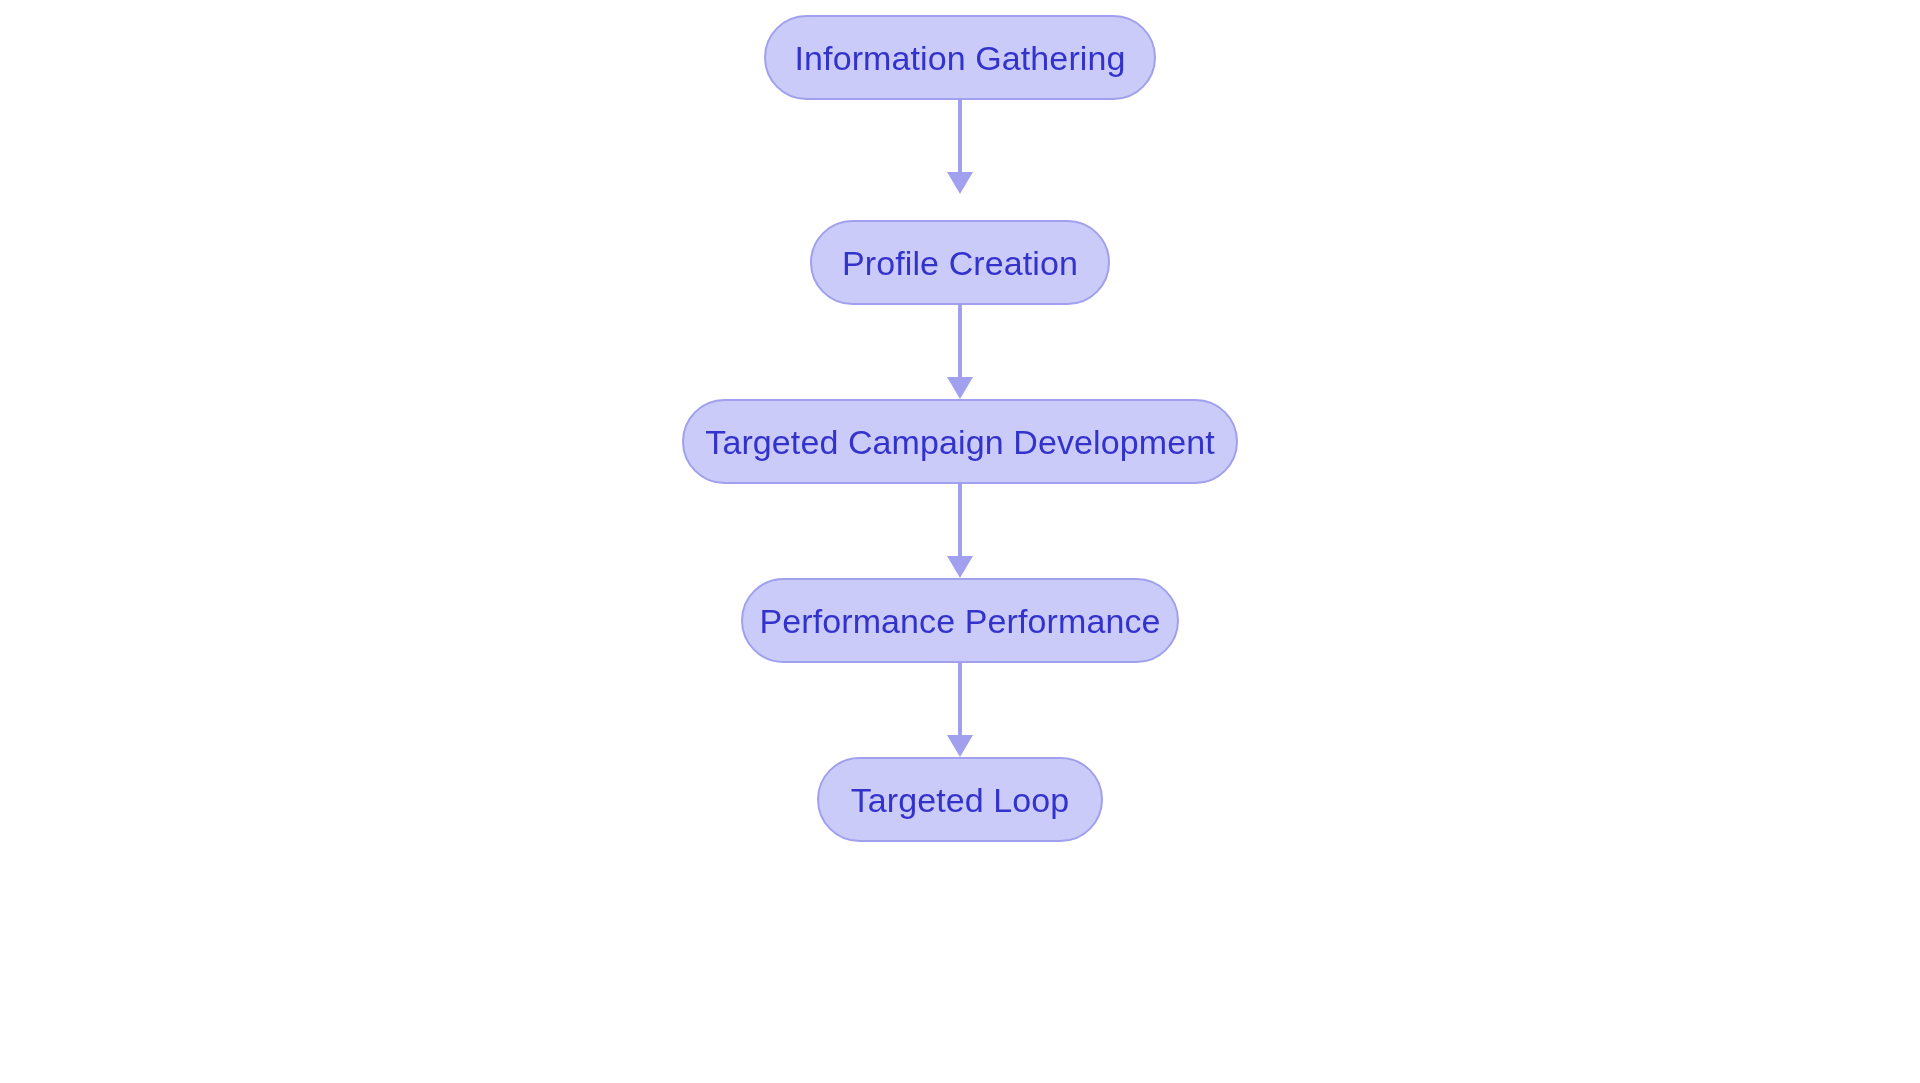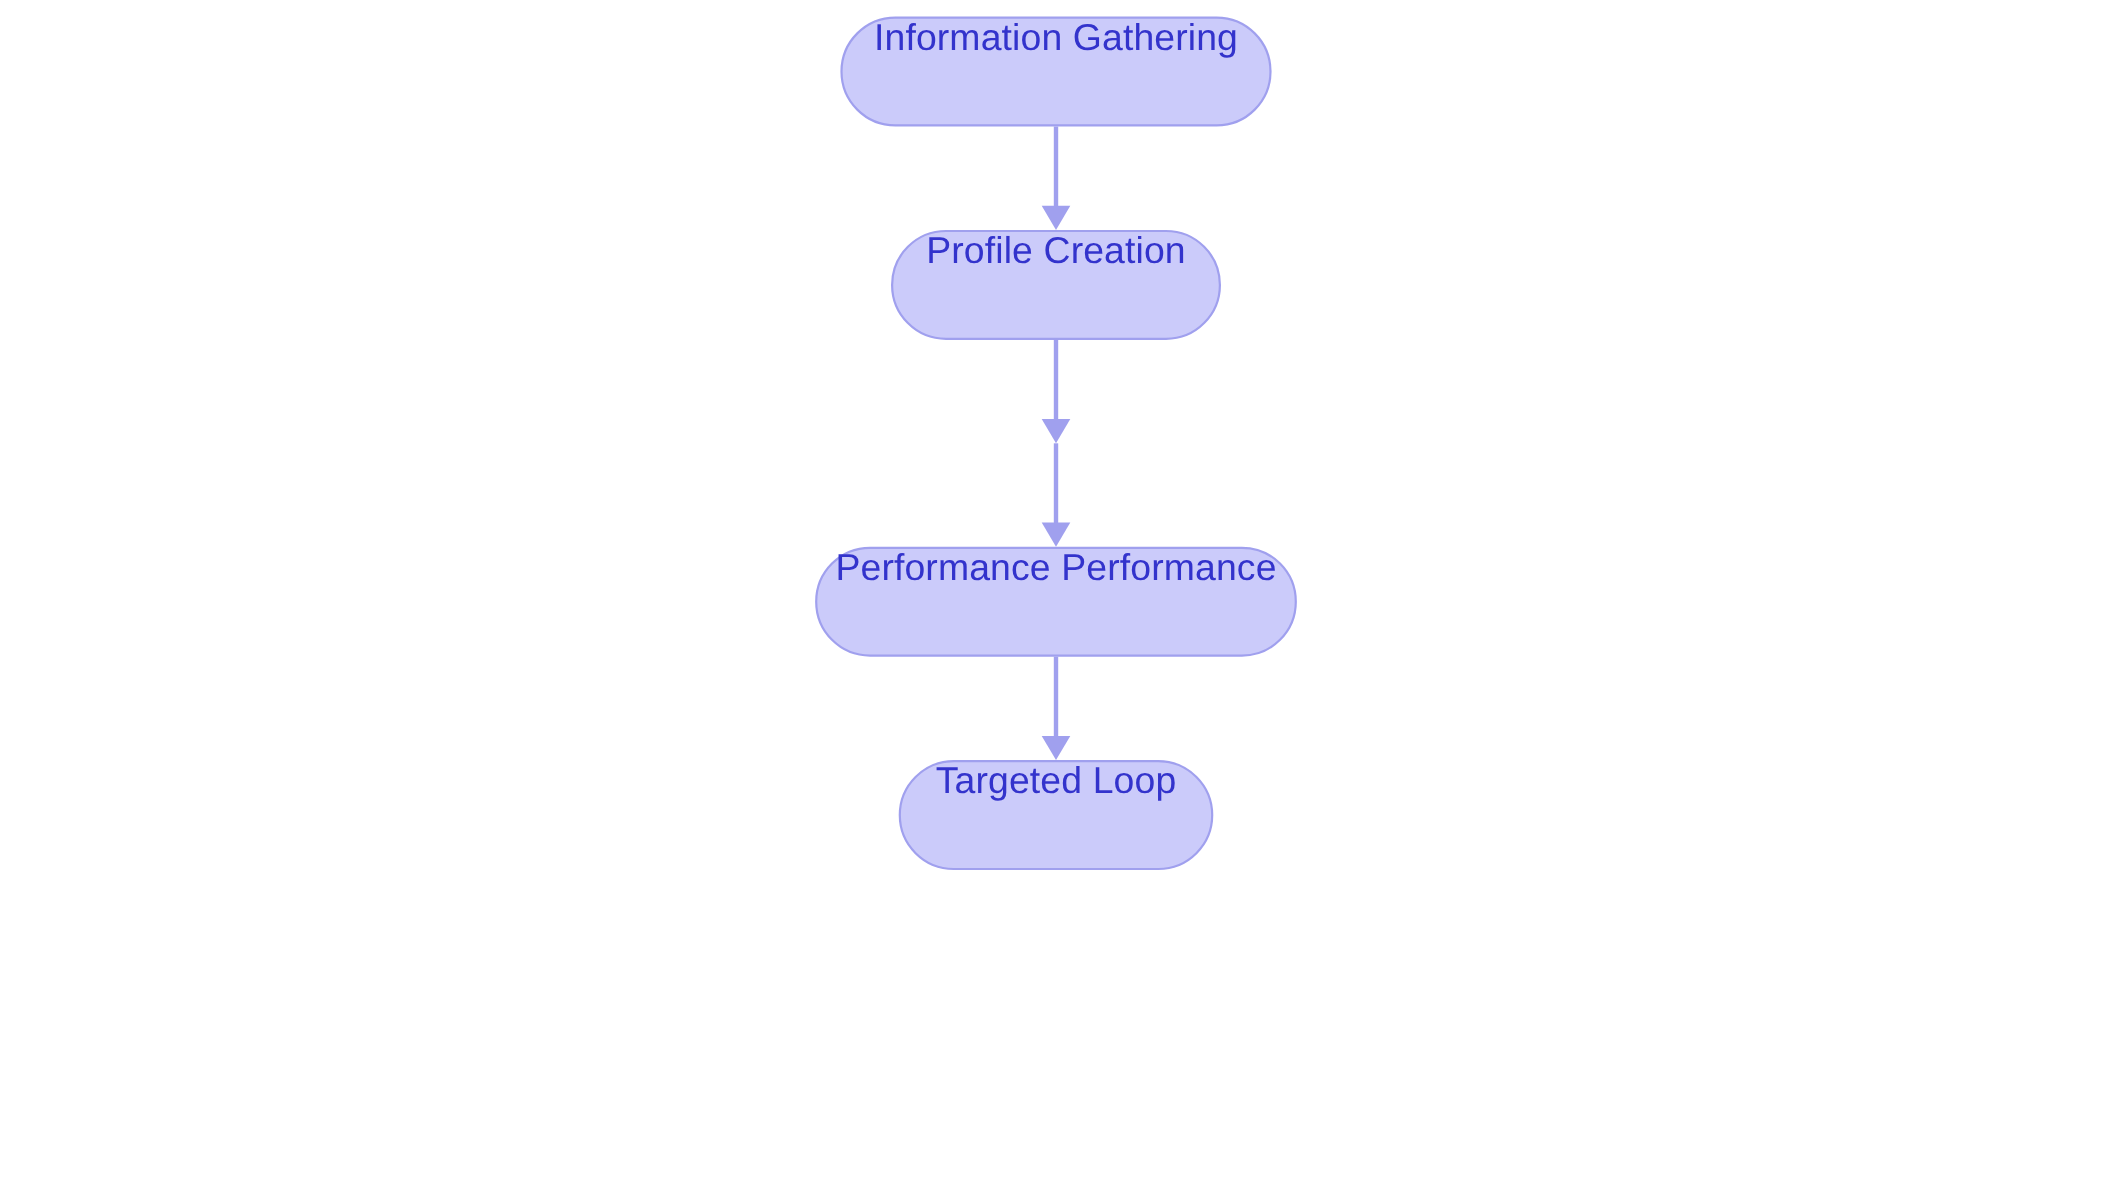--- a/index.html
+++ b/index.html
@@ -30,43 +30,43 @@
     height: 1083px;
     display: flex;
     flex-direction: column;
     align-items: center;
     justify-content: flex-start;
   }
 
   
   .node {
     box-sizing: border-box;
-    height: 100px;
+    height: 85px;
     background: #cbcbfa;
     border: 2px solid #a0a0ee;
     border-radius: 60px;
     display: flex;
-    align-items: flex-start;
+    align-items: center;
     justify-content: center;
     flex: none;
   }
 
   .node-label {
     color: #3333cc;
     font-size: 34px;
     font-weight: 400;
     line-height: 1;
     white-space: nowrap;
     letter-spacing: 0.1px;
     padding: 0 46px;
   }
 
   
   .node.w-information-gathering      { width: 392px; }
-  .node.w-profile-creation           { width: 300px; }
+  .node.w-profile-creation           { width: 300px; margin-top: 26px; }
   .node.w-targeted-campaign-development { width: 556px; }
   .node.w-performance-monitoring     { width: 438px; }
   .node.w-feedback-loop              { width: 286px; }
 
   
   .connector {
     position: relative;
     width: 24px;
     height: 94px;
     flex: none;
@@ -112,20 +112,23 @@
 
     <div class="node w-profile-creation">
       <span class="node-label">Profile Creation</span>
     </div>
 
     <div class="connector">
       <div class="conn-line"></div>
       <div class="conn-arrow"></div>
     </div>
 
+    <div class="node w-targeted-campaign-development">
+      <span class="node-label">Targeted Campaign Development</span>
+    </div>
 
     <div class="connector">
       <div class="conn-line"></div>
       <div class="conn-arrow"></div>
     </div>
 
     <div class="node w-performance-monitoring">
       <span class="node-label">Performance Performance</span>
     </div>
 

